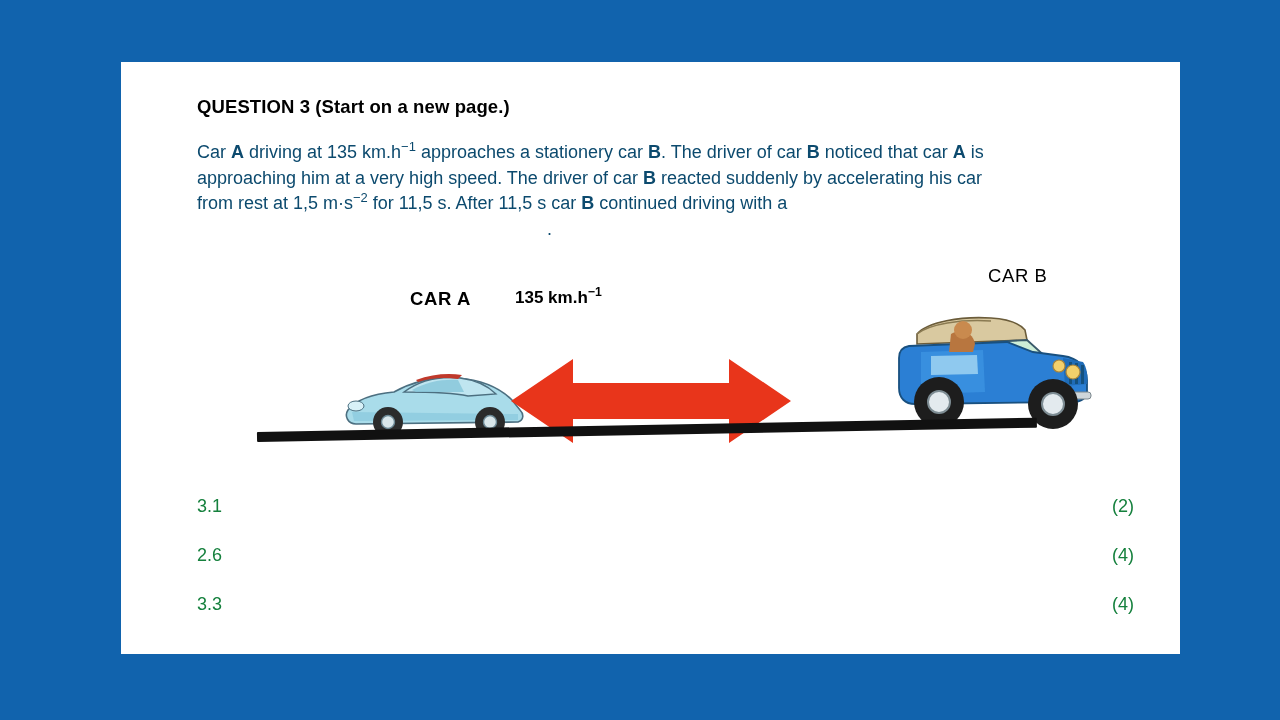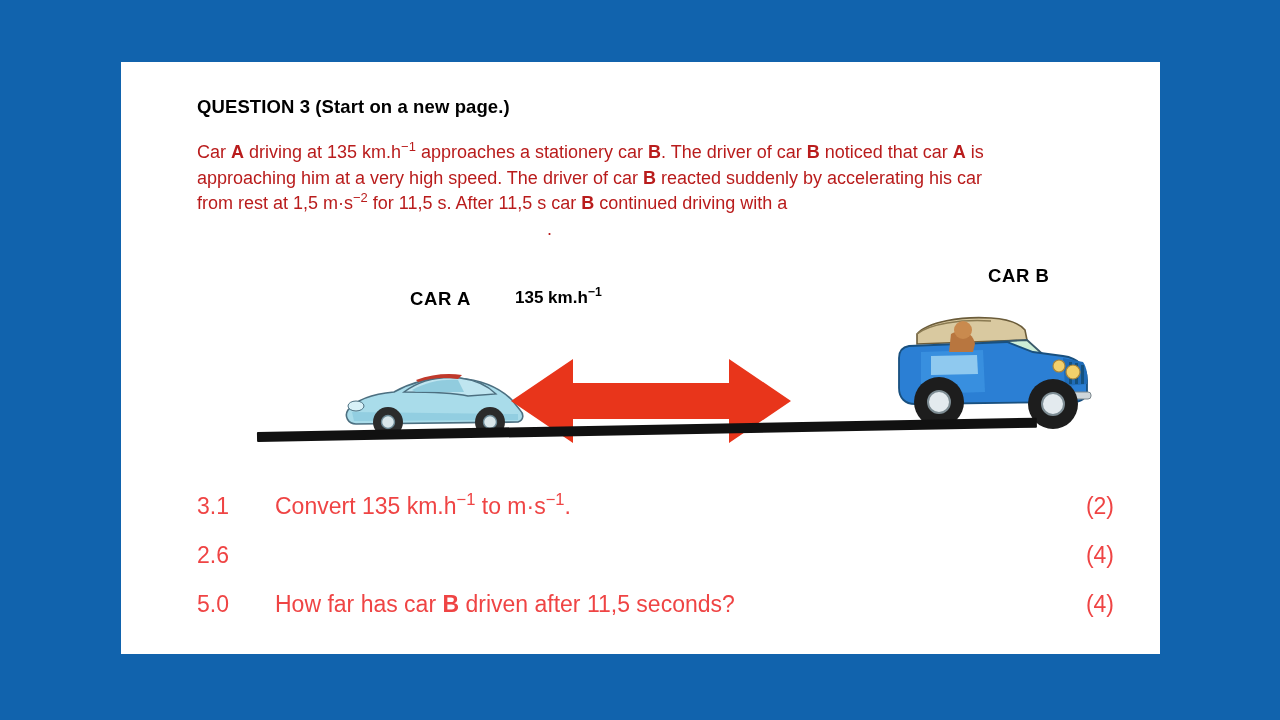--- a/index.html
+++ b/index.html
@@ -19,38 +19,39 @@
     height: 720px;
     background: #1163ad;
   }
   .paper {
     position: absolute;
     left: 121px;
     top: 62px;
     width: 1039px;
     height: 592px;
     background: #ffffff;
+    padding-left: 20px;
   }
   .paper-inner {
     position: absolute;
     left: 76px;
     top: 34px;
     right: 46px;
   }
   .q-title {
     font-size: 18.5px;
     font-weight: bold;
     color: #000;
     letter-spacing: 0.1px;
   }
   .q-body {
     margin-top: 22px;
     font-size: 18px;
     line-height: 25.5px;
-    color: #b91c1c;
+    color: #0c4a6e;
     max-width: 820px;
   }
   .q-body b { font-weight: bold; }
   .sup {
     font-size: 0.72em;
     vertical-align: super;
     line-height: 0;
   }
   .blank-dot {
     display: inline-block;
@@ -77,21 +78,21 @@
     left: 318px;
     top: 28px;
     font-size: 17px;
     font-weight: bold;
   }
   .label-car-b {
     position: absolute;
     left: 791px;
     top: 5px;
     font-size: 18.5px;
-    font-weight: bold;
+    font-weight: normal;
     letter-spacing: 0.6px;
   }
 
   
   .road {
     position: absolute;
     left: 60px;
     top: 172px;
     width: 780px;
     height: 10px;
@@ -125,22 +126,22 @@
     width: 215px;
     height: 145px;
   }
 
   
   .sub-list {
     margin-top: 12px;
   }
   .sub-row {
     position: relative;
-    font-size: 23px;
-    color: #ef4444;
+    font-size: 18px;
+    color: #15803d;
     height: 49px;
     line-height: 49px;
   }
   .sub-num {
     position: absolute;
     left: 0;
     top: 0;
   }
   .sub-text {
     position: absolute;
@@ -239,32 +240,30 @@
           </svg>
         </div>
 
         <div class="road"></div>
       </div>
 
       <div class="sub-list">
 
         <div class="sub-row">
           <span class="sub-num">3.1</span>
-          <span class="sub-text">Convert 135 km.h<span class="sup">−1</span> to m·s<span class="sup">−1</span>.</span>
           <span class="sub-marks">(2)</span>
         </div>
 
         <div class="sub-row">
           <span class="sub-num">2.6</span>
           <span class="sub-marks">(4)</span>
         </div>
 
         <div class="sub-row">
-          <span class="sub-num">5.0</span>
-          <span class="sub-text">How far has car <b>B</b> driven after 11,5 seconds?</span>
+          <span class="sub-num">3.3</span>
           <span class="sub-marks">(4)</span>
         </div>
 
       </div>
 
     </div>
   </div>
 </div>
 
 </body></html>

